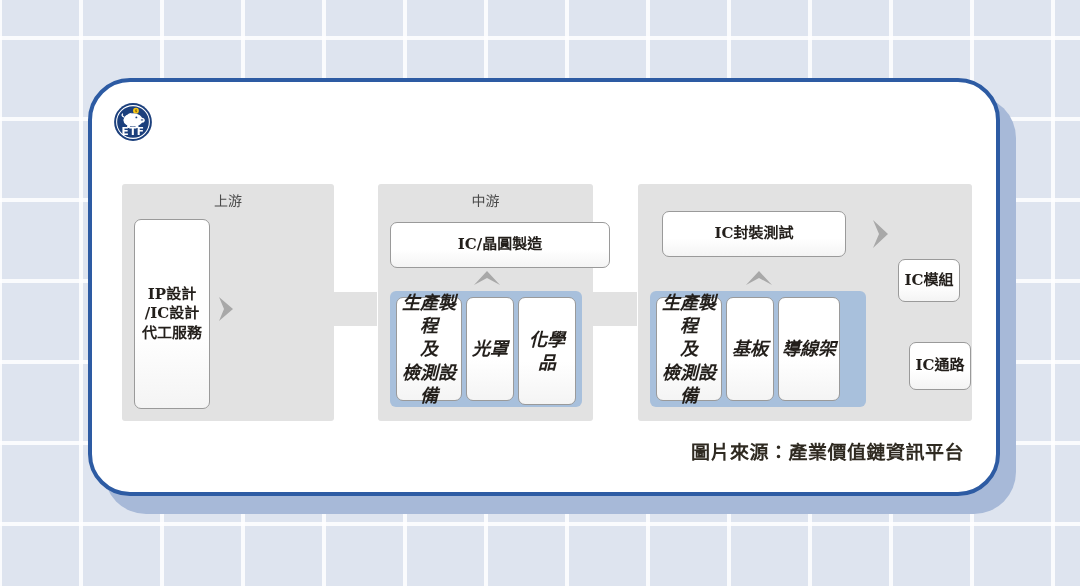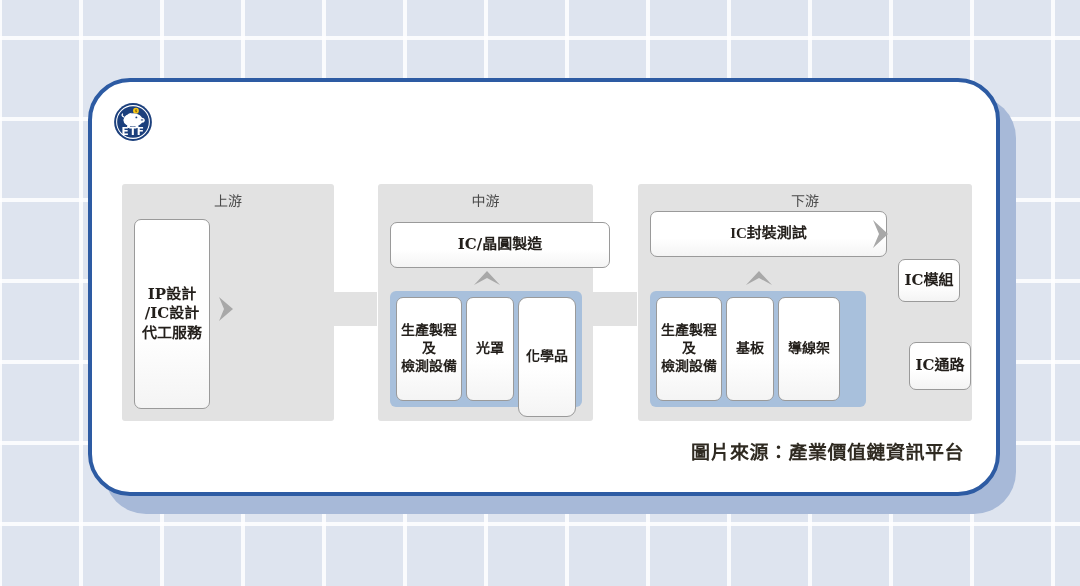--- a/index.html
+++ b/index.html
@@ -116,21 +116,21 @@
     justify-content: center;
     text-align: center;
     color: #231f1b;
     font-weight: bold;
     font-family: "DejaVu Serif", "Liberation Serif", serif;
     line-height: 1.28;
     font-size: 15px;
     padding: 2px;
   }
 
-  .node.small { font-size: 14px; }
+  .node.small { font-size: 18px; font-style: italic; }
 
   
   .group-blue {
     position: absolute;
     background: #a8c0dc;
     border-radius: 6px;
   }
 
   
   .connector {
@@ -232,30 +232,29 @@
         <div class="node small" style="left:6px; top:6px; width:66px; height:104px;">
           <span>
             <span>生產製程</span><br>
             <span>及</span><br>
             <span>檢測設備</span>
           </span>
         </div>
         <div class="node small" style="left:76px; top:6px; width:48px; height:104px;">
           <span>光罩</span>
         </div>
-        <div class="node small" style="left:128px; top:6px; width:58px; height:120px;border-radius:9px;">
+        <div class="node small" style="left:128px; top:6px; width:58px; height:108px;">
           <span>化學品</span>
         </div>
       </div>
     </div>
 
     <div class="stage" id="stage-downstream" style="left:516px; width:334px; height:237px;">
-      <div class="stage-label">下游</div>
-
-      <div class="node" style="left:12px; top:27px; width:237px; height:46px;font-family:Liberation Serif, serif;">
+
+      <div class="node" style="left:24px; top:27px; width:184px; height:46px;">
         <span>IC封裝測試</span>
       </div>
 
       <svg class="chev" style="left:230px; top:32px; width:26px; height:36px;" viewBox="0 0 26 36">
         <path d="M5 4 L20 18 L5 32 L11 18 Z" fill="#a8a8a8"></path>
       </svg>
 
       <div class="node" style="left:260px; top:29px; width:62px; height:43px;margin-top:46px;">
         <span>IC模組</span>
       </div>

